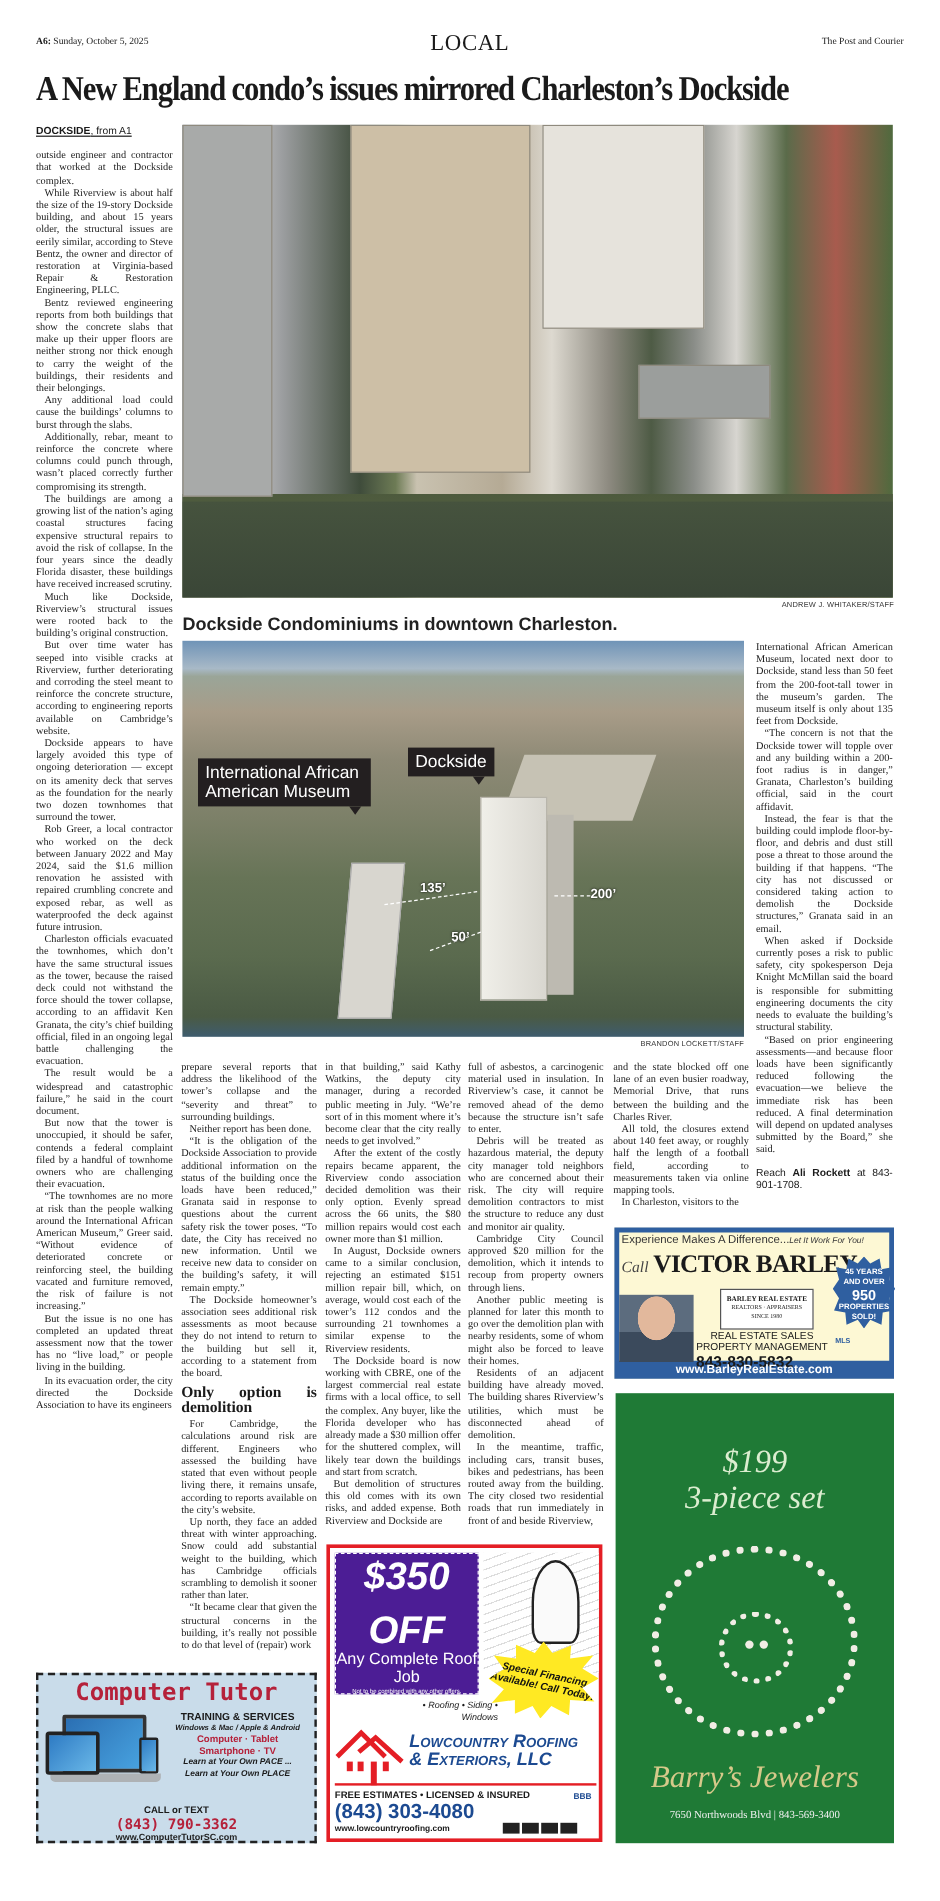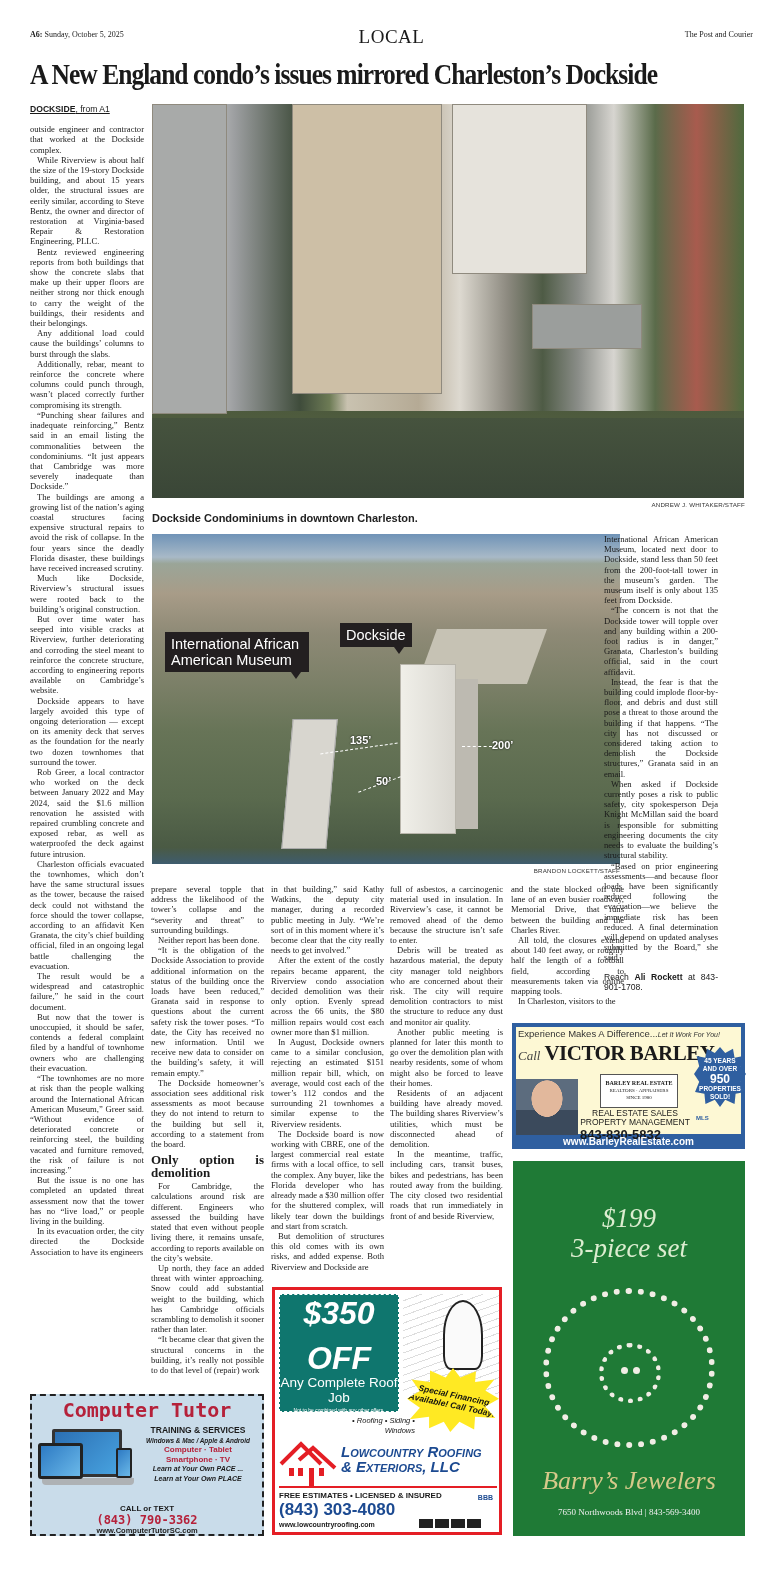--- a/index.html
+++ b/index.html
@@ -22,21 +22,21 @@
   .signoff { margin-top: 9px; font-family: "Liberation Sans", sans-serif; font-size: 8.6px; }
   .signoff b { font-weight: bold; }
 
   .photo1 { position: absolute; left: 152px; top: 104px; width: 592px; height: 394px; overflow: hidden;
     background:
       linear-gradient(180deg, rgba(0,0,0,0) 78%, #4d5a3d 78%, #5e6a4a 100%),
       linear-gradient(90deg, #5a5f62 0%, #7b7d80 8%, #bfc0c0 10%, #9c9ea0 14%, #3f4c3b 25%, #6d7b55 30%, #c9c2b0 33%, #b5aa95 45%, #ddd9d0 52%, #8d8a80 60%, #4e5b45 66%, #8a8d88 72%, #d7d5d0 78%, #5a6b4a 85%, #a85b4e 92%, #4f6a3e 100%); }
   .photo1 .bldg { position: absolute; background: #c8c0ae; border: 1px solid #8f8a7e; }
   .photo1 .water { position: absolute; left: 0; right: 0; bottom: 0; height: 80px; background: linear-gradient(180deg, #46533e, #3a4637); }
   .credit { position: absolute; font-family: "Liberation Sans", sans-serif; font-size: 6.2px; color: #333; text-align: right; letter-spacing: 0.2px; }
-  .caption { position: absolute; font-family: "Liberation Sans", sans-serif; font-size: 11px; font-weight: bold; color: #222; }
+  .caption { position: absolute; font-family: "Liberation Sans", sans-serif; font-size: 15px; font-weight: bold; color: #222; }
 
   .photo2 { position: absolute; left: 152px; top: 534px; width: 468px; height: 330px; overflow: hidden;
     background:
       linear-gradient(180deg, #6f93b7 0%, #a8b9c7 7%, #9aa598 9%, #a89c88 18%, #8e8a76 30%, #7c8068 45%, #677457 60%, #5a6a4e 80%, #4a5a44 95%, #3e5c6e 100%); }
   .photo2 .tower { position: absolute; left: 248px; top: 130px; width: 56px; height: 170px; background: linear-gradient(90deg, #f0efe9, #d9d7d0); border: 1px solid #b8b5ab; }
   .photo2 .tower2 { position: absolute; left: 304px; top: 145px; width: 22px; height: 150px; background: #bdbab1; }
   .photo2 .garage { position: absolute; left: 275px; top: 95px; width: 110px; height: 55px; background: #c6c2b4; transform: skewX(-20deg); }
   .photo2 .museum { position: absolute; left: 135px; top: 185px; width: 45px; height: 130px; background: #d8d6cf; transform: skewX(-5deg); border: 1px solid #aaa; }
   .label-box { position: absolute; background: #231f20; color: #fff; font-family: "Liberation Sans", sans-serif; padding: 4px 6px; line-height: 1.12; }
   .label-box::after { content: ""; position: absolute; bottom: -7px; width: 0; height: 0; border-left: 5px solid transparent; border-right: 5px solid transparent; border-top: 7px solid #231f20; }
@@ -59,21 +59,21 @@
   .ad-tutor .lines .t1 { font-size: 8.5px; font-weight: bold; }
   .ad-tutor .lines .t2 { font-style: italic; font-weight: bold; font-size: 6.4px; }
   .ad-tutor .lines .t3 { color: #b5213a; font-weight: bold; font-size: 8px; }
   .ad-tutor .lines .t4 { font-style: italic; font-weight: bold; font-size: 7px; }
   .ad-tutor .call { position: absolute; left: 0; width: 100%; top: 108px; text-align: center; font-family: "Liberation Sans", sans-serif; font-weight: bold; font-size: 8px; }
   .ad-tutor .phone-num { position: absolute; left: 0; width: 100%; top: 117px; text-align: center; font-family: "DejaVu Sans Mono", monospace; font-weight: bold; font-size: 12px; color: #b5213a; }
   .ad-tutor .web { position: absolute; left: 0; width: 100%; top: 130px; text-align: center; font-family: "Liberation Sans", sans-serif; font-weight: bold; font-size: 7.5px; color: #222; }
 
   
   .ad-roof { position: absolute; left: 272px; top: 1287px; width: 230px; height: 248px; background: #fff; border: 3px solid #e41e25; }
-  .ad-roof .coupon { position: absolute; left: 4px; top: 4px; width: 120px; height: 118px; background: #0f766e; border: 1px dashed #fff; color: #fff; text-align: center; font-family: "Liberation Sans", sans-serif; }
+  .ad-roof .coupon { position: absolute; left: 4px; top: 4px; width: 120px; height: 118px; background: #4c1d95; border: 1px dashed #fff; color: #fff; text-align: center; font-family: "Liberation Sans", sans-serif; }
   .ad-roof .coupon .amt { font-size: 32px; font-weight: bold; font-style: italic; line-height: 33px; margin-top: 2px; }
   .ad-roof .coupon .off { font-size: 32px; font-weight: bold; font-style: italic; line-height: 33px; margin-top: 12px; }
   .ad-roof .coupon .any { font-size: 13.5px; line-height: 15px; }
   .ad-roof .coupon .fine { font-size: 5px; margin-top: 2px; }
   .ad-roof .roofer { position: absolute; left: 128px; top: 4px; width: 96px; height: 100px;
     background: repeating-linear-gradient(160deg, #fff 0 6px, #ddd 6px 7px); }
   .ad-roof .roofer .figure { position: absolute; left: 40px; top: 6px; width: 40px; height: 70px; border: 2px solid #222; border-radius: 50% 50% 20% 20%; background: #fafafa; }
   .ad-roof .burst { position: absolute; left: 132px; top: 78px; width: 92px; height: 64px; background: #ffe923;
     clip-path: polygon(50% 0%, 58% 15%, 75% 5%, 74% 22%, 95% 18%, 85% 35%, 100% 48%, 85% 60%, 96% 78%, 74% 76%, 73% 96%, 57% 84%, 47% 100%, 40% 84%, 24% 94%, 24% 76%, 3% 80%, 14% 62%, 0% 48%, 14% 36%, 5% 18%, 25% 22%, 25% 4%, 42% 15%);
     display: flex; align-items: center; justify-content: center; text-align: center; }
@@ -126,21 +126,20 @@
 
 <h1 class="headline">A New England condo’s issues mirrored Charleston’s Dockside</h1>
 
 <div class="col" style="left:30px; top:104px; width:114px;">
   <div class="jump"><b>DOCKSIDE</b><span>, from A1</span></div>
   <p class="noindent">outside engineer and contractor that worked at the Dockside complex.</p>
   <p>While Riverview is about half the size of the 19-story Dockside building, and about 15 years older, the structural issues are eerily similar, according to Steve Bentz, the owner and director of restoration at Virginia-based Repair &amp; Restoration Engineering, PLLC.</p>
   <p>Bentz reviewed engineering reports from both buildings that show the concrete slabs that make up their upper floors are neither strong nor thick enough to carry the weight of the buildings, their residents and their belongings.</p>
   <p>Any additional load could cause the buildings’ columns to burst through the slabs.</p>
   <p>Additionally, rebar, meant to reinforce the concrete where columns could punch through, wasn’t placed correctly further compromising its strength.</p>
-  <p>“Punching shear failures and inadequate reinforcing,” Bentz said in an email listing the commonalities between the condominiums. “It just appears that Cambridge was more severely inadequate than Dockside.”</p>
   <p>The buildings are among a growing list of the nation’s aging coastal structures facing expensive structural repairs to avoid the risk of collapse. In the four years since the deadly Florida disaster, these buildings have received increased scrutiny.</p>
   <p>Much like Dockside, Riverview’s structural issues were rooted back to the building’s original construction.</p>
   <p>But over time water has seeped into visible cracks at Riverview, further deteriorating and corroding the steel meant to reinforce the concrete structure, according to engineering reports available on Cambridge’s website.</p>
   <p>Dockside appears to have largely avoided this type of ongoing deterioration — except on its amenity deck that serves as the foundation for the nearly two dozen townhomes that surround the tower.</p>
   <p>Rob Greer, a local contractor who worked on the deck between January 2022 and May 2024, said the $1.6 million renovation he assisted with repaired crumbling concrete and exposed rebar, as well as waterproofed the deck against future intrusion.</p>
   <p>Charleston officials evacuated the townhomes, which don’t have the same structural issues as the tower, because the raised deck could not withstand the force should the tower collapse, according to an affidavit Ken Granata, the city’s chief building official, filed in an ongoing legal battle challenging the evacuation.</p>
   <p>The result would be a widespread and catastrophic failure,” he said in the court document.</p>
   <p>But now that the tower is unoccupied, it should be safer, contends a federal complaint filed by a handful of townhome owners who are challenging their evacuation.</p>
   <p>“The townhomes are no more at risk than the people walking around the International African American Museum,” Greer said. “Without evidence of deteriorated concrete or reinforcing steel, the building vacated and furniture removed, the risk of failure is not increasing.”</p>
   <p>But the issue is no one has completed an updated threat assessment now that the tower has no “live load,” or people living in the building.</p>
@@ -167,53 +166,54 @@
   <div class="dim-line" style="left:168px; top:214px; width:78px; transform:rotate(-8deg);"></div>
   <div class="dim" style="left:198px; top:200px;">135’</div>
   <div class="dim-line" style="left:310px; top:212px; width:30px;"></div>
   <div class="dim" style="left:340px; top:205px;">200’</div>
   <div class="dim-line" style="left:205px; top:250px; width:45px; transform:rotate(-20deg);"></div>
   <div class="dim" style="left:224px; top:241px;">50’</div>
 </div>
 <div class="credit" style="left:470px; top:867px; width:150px;">BRANDON LOCKETT/STAFF</div>
 
 <div class="col" style="left:151px; top:884px; width:113px;">
-  <p class="noindent">prepare several topple that address the likelihood of the tower’s collapse and the “severity and threat” to surrounding buildings.</p>
+  <p class="noindent">prepare several reports that address the likelihood of the tower’s collapse and the “severity and threat” to surrounding buildings.</p>
   <p>Neither report has been done.</p>
   <p>“It is the obligation of the Dockside Association to provide additional information on the status of the building once the loads have been reduced,” Granata said in response to questions about the current safety risk the tower poses. “To date, the City has received no new information. Until we receive new data to consider on the building’s safety, it will remain empty.”</p>
   <p>The Dockside homeowner’s association sees additional risk assessments as moot because they do not intend to return to the building but sell it, according to a statement from the board.</p>
   <h3 class="subhead">Only option is demolition</h3>
   <p>For Cambridge, the calculations around risk are different. Engineers who assessed the building have stated that even without people living there, it remains unsafe, according to reports available on the city’s website.</p>
   <p>Up north, they face an added threat with winter approaching. Snow could add substantial weight to the building, which has Cambridge officials scrambling to demolish it sooner rather than later.</p>
   <p>“It became clear that given the structural concerns in the building, it’s really not possible to do that level of (repair) work</p>
 </div>
 
 <div class="col" style="left:271px; top:884px; width:113px;">
   <p class="noindent">in that building,” said Kathy Watkins, the deputy city manager, during a recorded public meeting in July. “We’re sort of in this moment where it’s become clear that the city really needs to get involved.”</p>
   <p>After the extent of the costly repairs became apparent, the Riverview condo association decided demolition was their only option. Evenly spread across the 66 units, the $80 million repairs would cost each owner more than $1 million.</p>
   <p>In August, Dockside owners came to a similar conclusion, rejecting an estimated $151 million repair bill, which, on average, would cost each of the tower’s 112 condos and the surrounding 21 townhomes a similar expense to the Riverview residents.</p>
   <p>The Dockside board is now working with CBRE, one of the largest commercial real estate firms with a local office, to sell the complex. Any buyer, like the Florida developer who has already made a $30 million offer for the shuttered complex, will likely tear down the buildings and start from scratch.</p>
   <p>But demolition of structures this old comes with its own risks, and added expense. Both Riverview and Dockside are</p>
 </div>
 
 <div class="col" style="left:390px; top:884px; width:113px;">
   <p class="noindent">full of asbestos, a carcinogenic material used in insulation. In Riverview’s case, it cannot be removed ahead of the demo because the structure isn’t safe to enter.</p>
   <p>Debris will be treated as hazardous material, the deputy city manager told neighbors who are concerned about their risk. The city will require demolition contractors to mist the structure to reduce any dust and monitor air quality.</p>
+  <p>Cambridge City Council approved $20 million for the demolition, which it intends to recoup from property owners through liens.</p>
   <p>Another public meeting is planned for later this month to go over the demolition plan with nearby residents, some of whom might also be forced to leave their homes.</p>
   <p>Residents of an adjacent building have already moved. The building shares Riverview’s utilities, which must be disconnected ahead of demolition.</p>
   <p>In the meantime, traffic, including cars, transit buses, bikes and pedestrians, has been routed away from the building. The city closed two residential roads that run immediately in front of and beside Riverview,</p>
 </div>
 
 <div class="col" style="left:511px; top:884px; width:113px;">
   <p class="noindent">and the state blocked off one lane of an even busier roadway, Memorial Drive, that runs between the building and the Charles River.</p>
   <p>All told, the closures extend about 140 feet away, or roughly half the length of a football field, according to measurements taken via online mapping tools.</p>
   <p>In Charleston, visitors to the</p>
 </div>
 
-<div class="col" style="left:604px; top:534px; width:114px;">
+<div class="col" style="left:630px; top:534px; width:114px;">
   <p class="noindent">International African American Museum, located next door to Dockside, stand less than 50 feet from the 200-foot-tall tower in the museum’s garden. The museum itself is only about 135 feet from Dockside.</p>
   <p>“The concern is not that the Dockside tower will topple over and any building within a 200-foot radius is in danger,” Granata, Charleston’s building official, said in the court affidavit.</p>
   <p>Instead, the fear is that the building could implode floor-by-floor, and debris and dust still pose a threat to those around the building if that happens. “The city has not discussed or considered taking action to demolish the Dockside structures,” Granata said in an email.</p>
   <p>When asked if Dockside currently poses a risk to public safety, city spokesperson Deja Knight McMillan said the board is responsible for submitting engineering documents the city needs to evaluate the building’s structural stability.</p>
   <p>“Based on prior engineering assessments—and because floor loads have been significantly reduced following the evacuation—we believe the immediate risk has been reduced. A final determination will depend on updated analyses submitted by the Board,” she said.</p>
   <div class="signoff"><span>Reach </span><b>Ali Rockett</b><span> at 843-901-1708.</span></div>
 </div>
 
 <div class="ad-barley">
   <div class="top"><span>Experience Makes A Difference...</span><i>Let It Work For You!</i></div>

